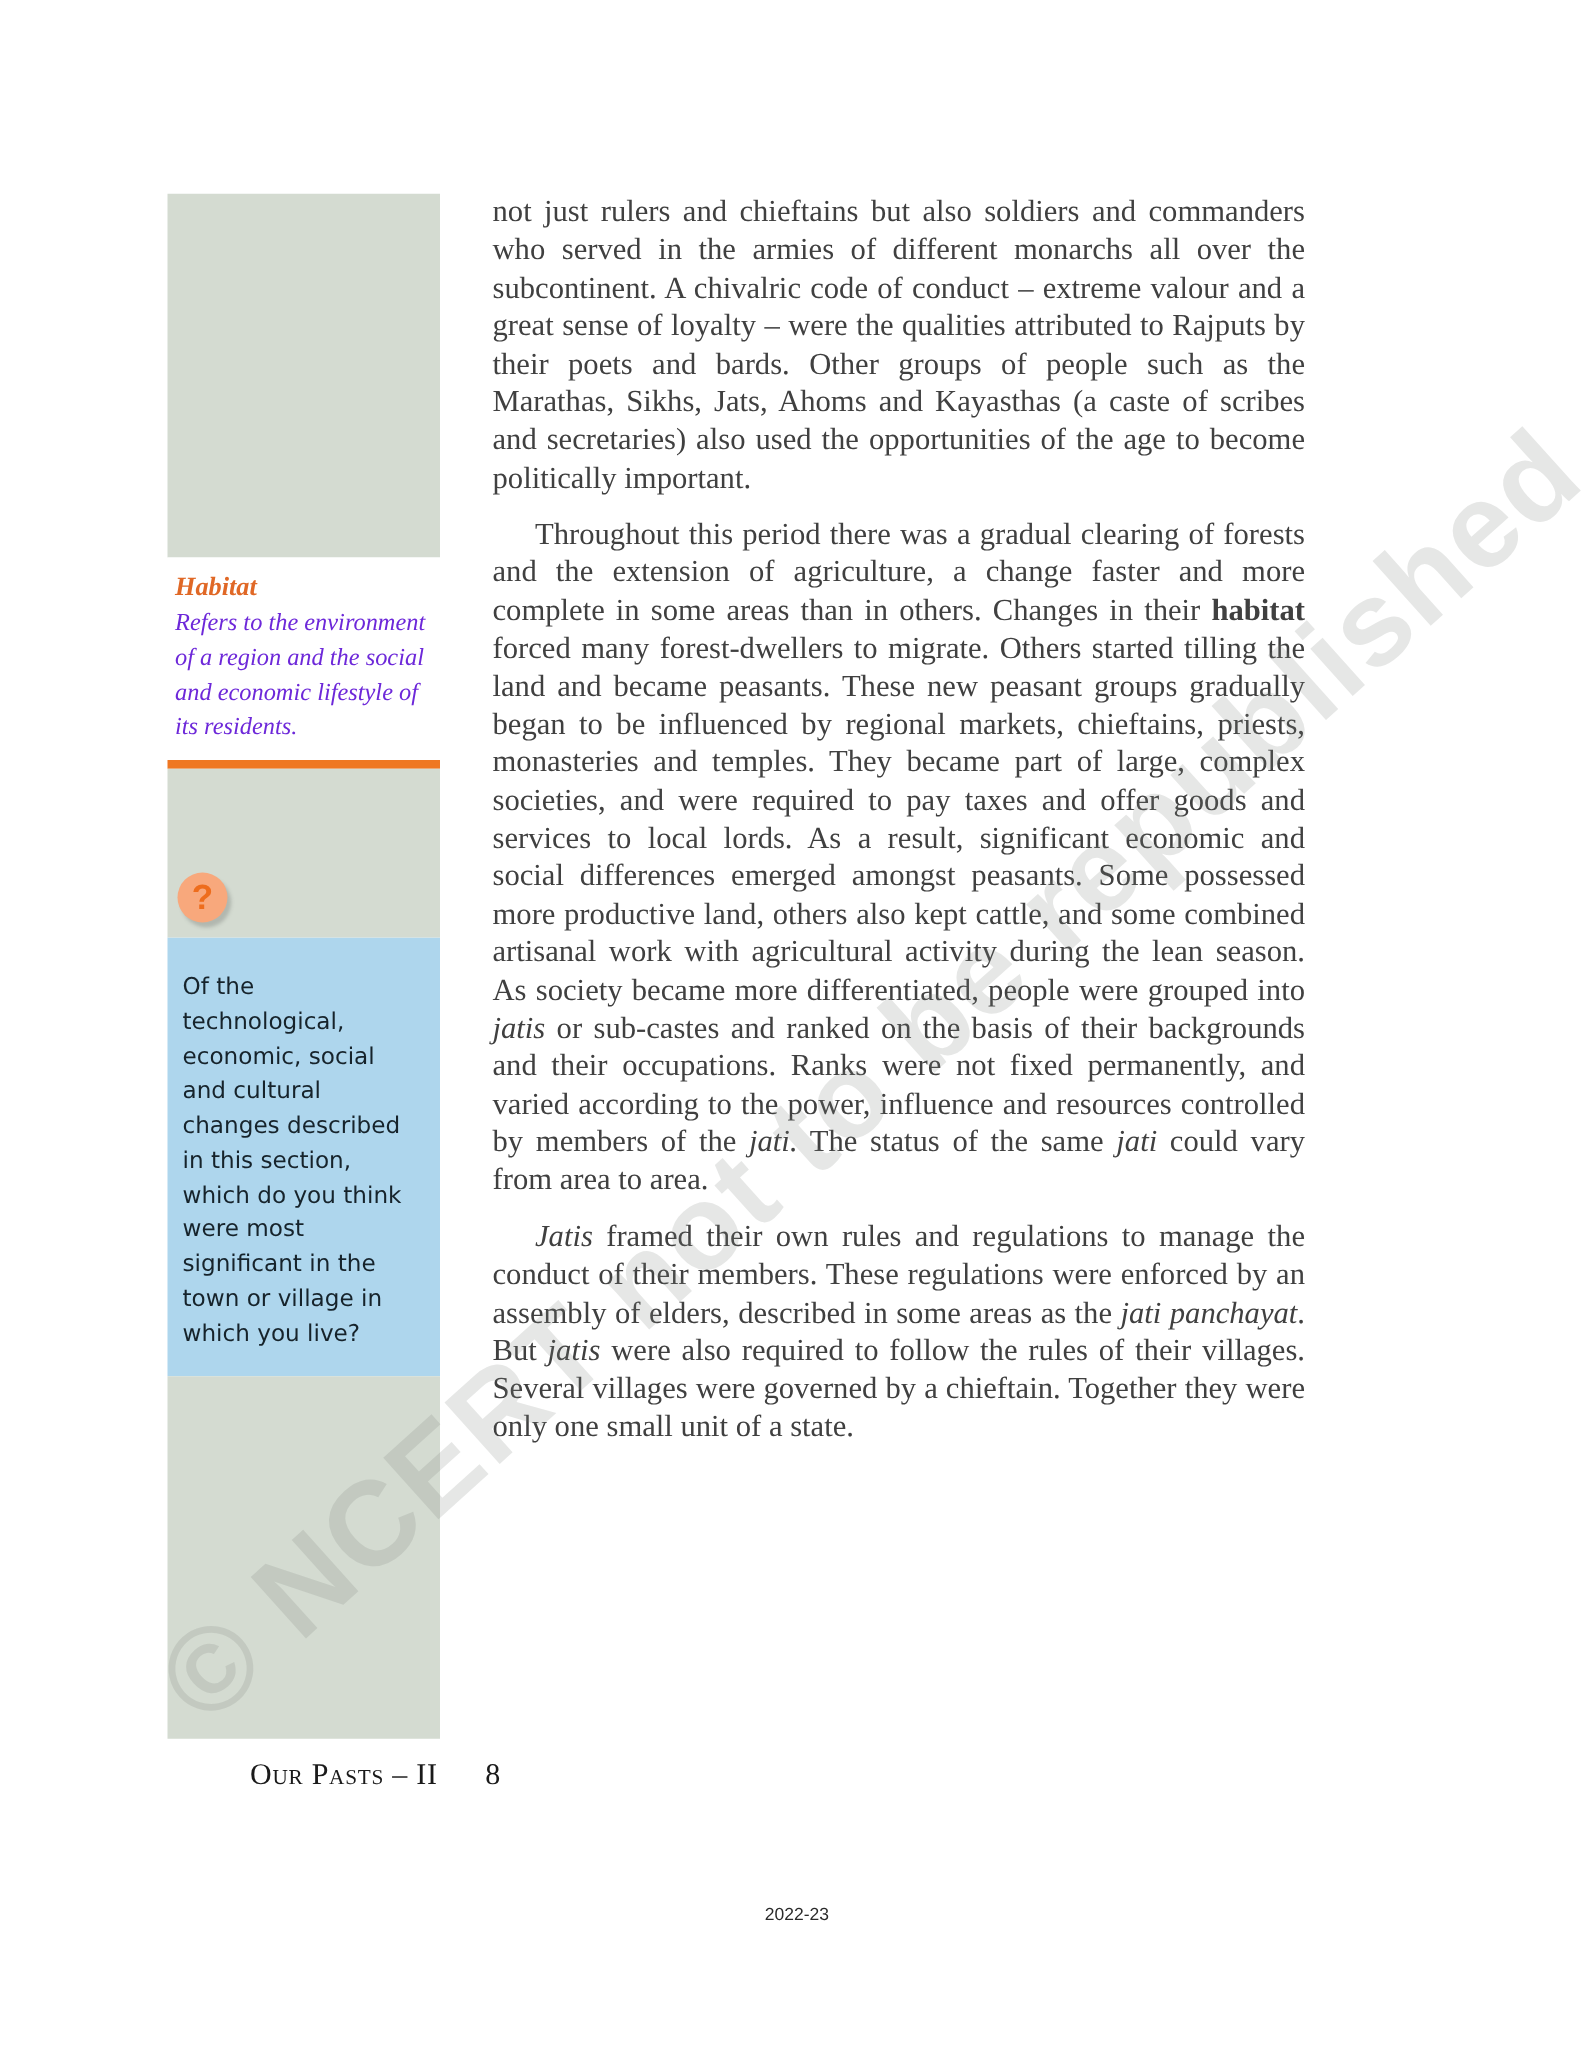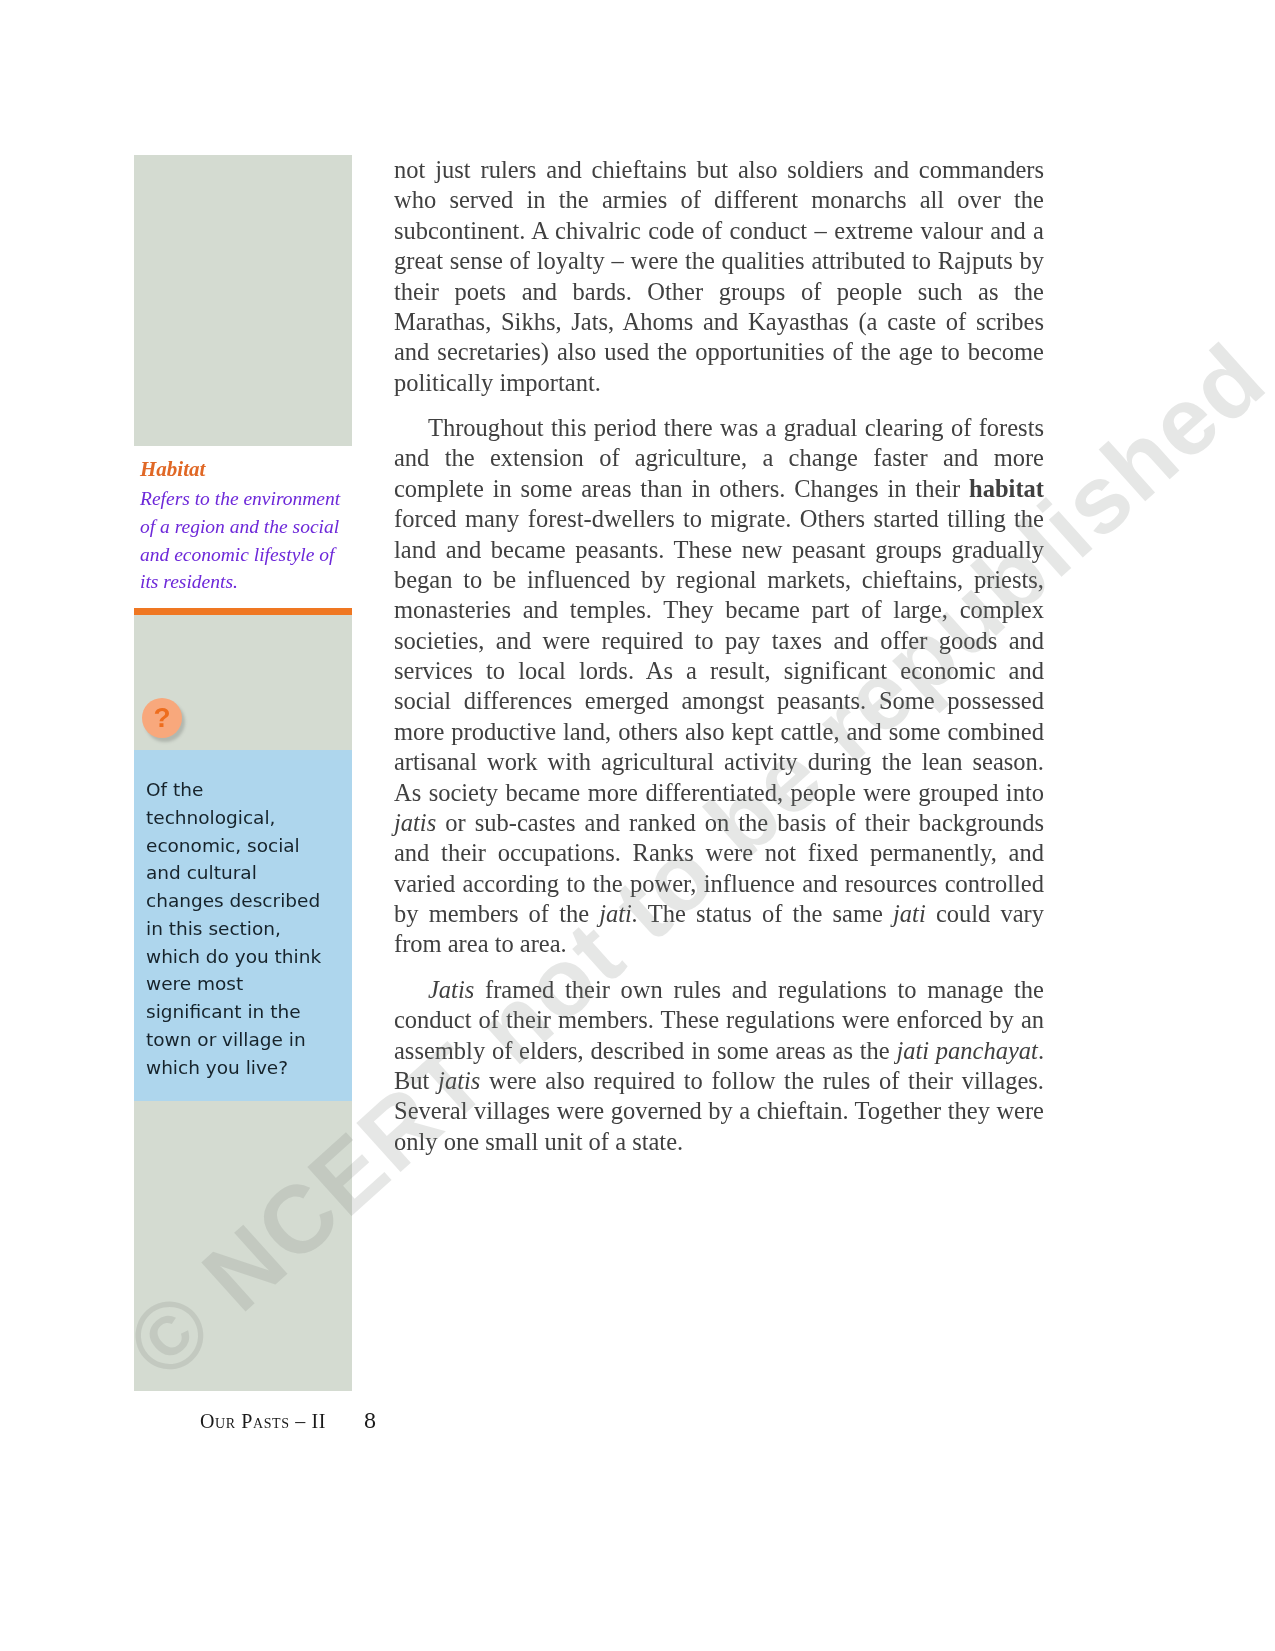--- a/index.html
+++ b/index.html
@@ -161,21 +161,21 @@
     position: absolute;
     left: 200px;
     top: 1407px;
     z-index: 6;
     display: flex;
     align-items: baseline;
     gap: 38px;
   }
   .footer-book {
     font-family: "Liberation Serif", serif;
-    font-size: 20px;
+    font-size: 24px;
     font-variant: small-caps;
     letter-spacing: 0.6px;
     color: #1a1a1a;
   }
   .footer-page {
     font-family: "Liberation Serif", serif;
     font-size: 24px;
     color: #1a1a1a;
   }
 
@@ -230,14 +230,15 @@
     <p class="indent">Throughout this period there was a gradual clearing of forests and the extension of agriculture, a change faster and more complete in some areas than in others. Changes in their <b>habitat</b> forced many forest-dwellers to migrate. Others started tilling the land and became peasants. These new peasant groups gradually began to be influenced by regional markets, chieftains, priests, monasteries and temples. They became part of large, complex societies, and were required to pay taxes and offer goods and services to local lords. As a result, significant economic and social differences emerged amongst peasants. Some possessed more productive land, others also kept cattle, and some combined artisanal work with agricultural activity during the lean season. As society became more differentiated, people were grouped into <i>jatis</i> or sub-castes and ranked on the basis of their backgrounds and their occupations. Ranks were not fixed permanently, and varied according to the power, influence and resources controlled by members of the <i>jati.</i> The status of the same <i>jati</i> could vary from area to area.</p>
 
     <p class="indent"><i>Jatis</i> framed their own rules and regulations to manage the conduct of their members. These regulations were enforced by an assembly of elders, described in some areas as the <i>jati panchayat</i>. But <i>jatis</i> were also required to follow the rules of their villages. Several villages were governed by a chieftain. Together they were only one small unit of a state.</p>
   </div>
 
   <div class="footer">
     <div class="footer-book">Our Pasts – II</div>
     <div class="footer-page">8</div>
   </div>
 
+  <div class="year-stamp">2022-23</div>
 
 </div>
 
 </body></html>

